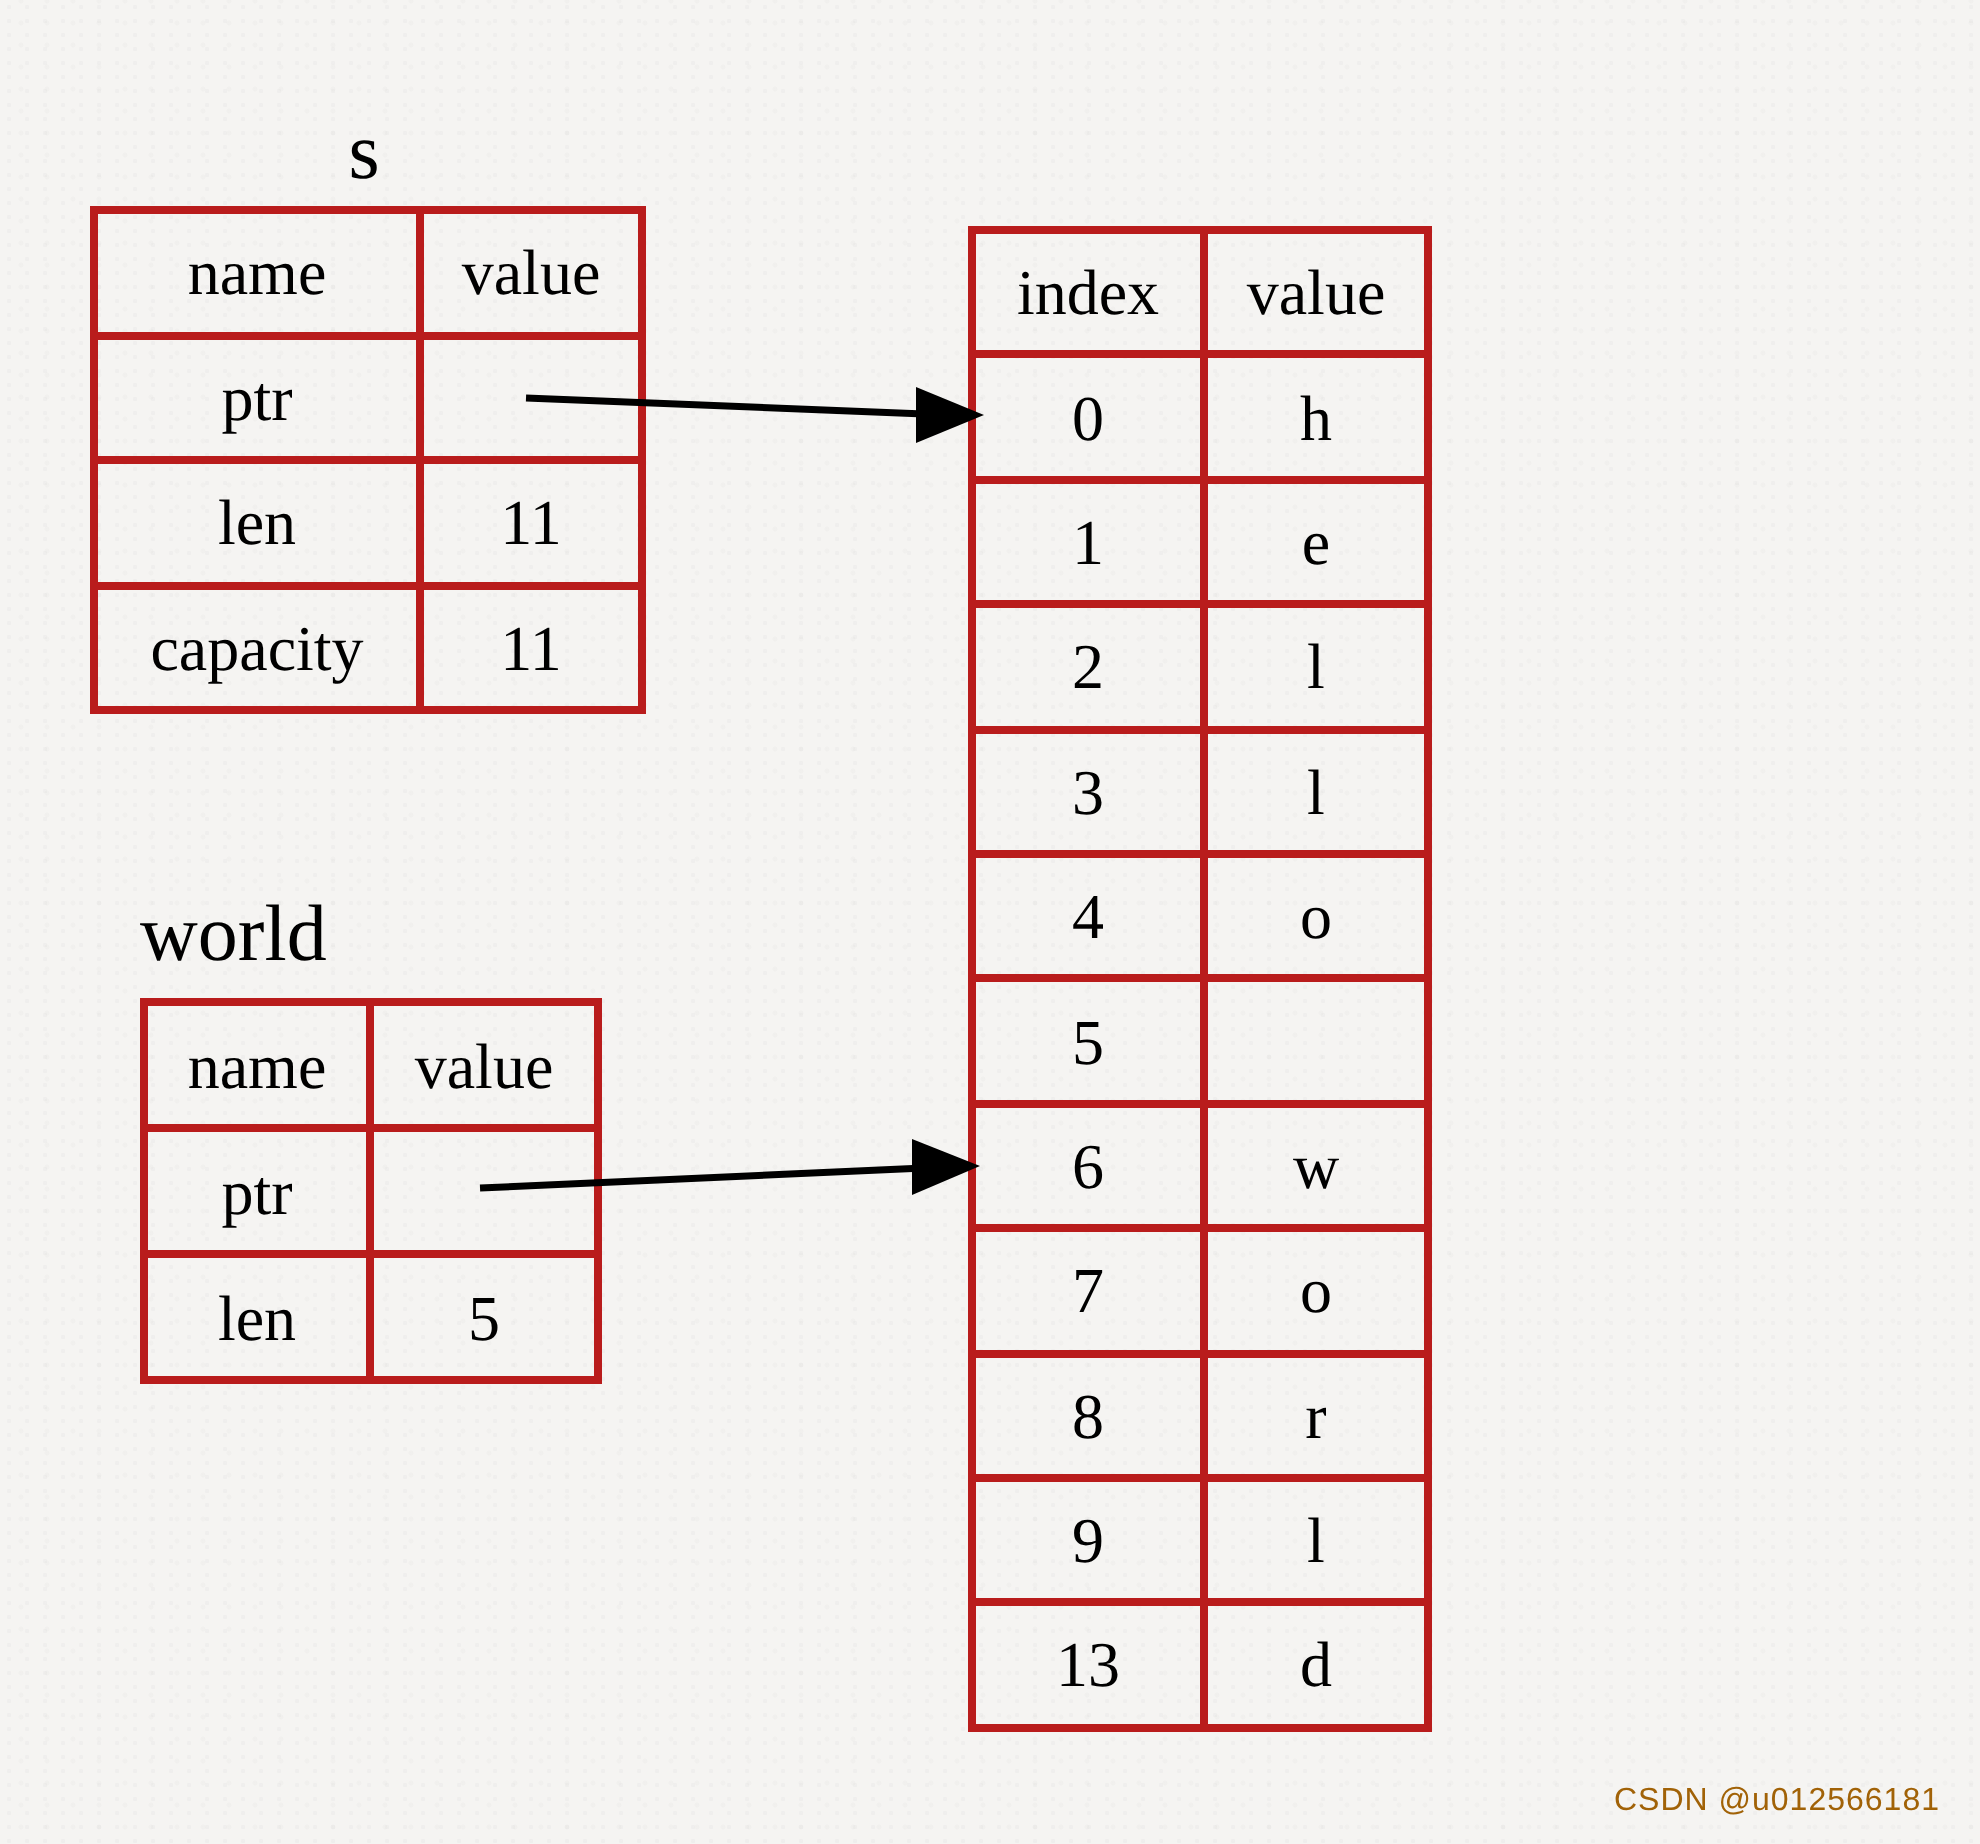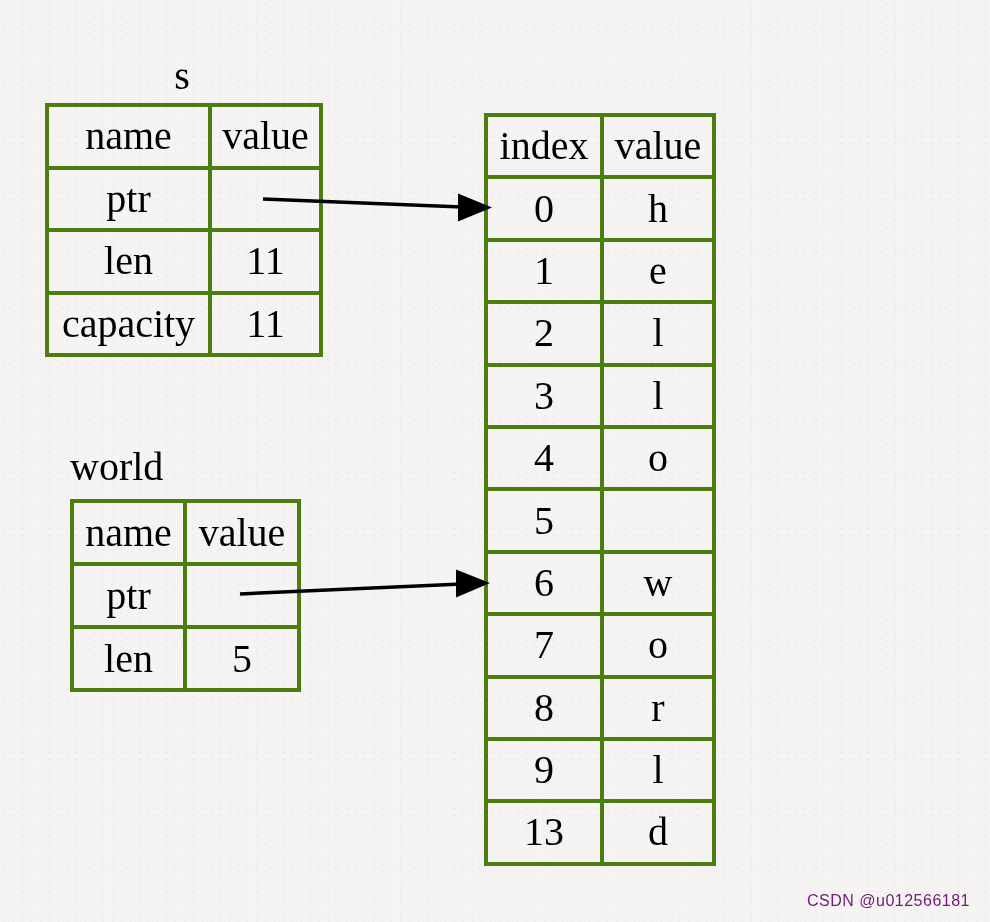--- a/index.html
+++ b/index.html
@@ -21,22 +21,22 @@
     overflow: hidden;
   }
   .canvas { position: absolute; inset: 0; }
 
   .tbl {
     position: absolute;
     border-collapse: collapse;
     table-layout: fixed;
   }
   .tbl th, .tbl td {
-    border: 4px solid #4d7c0f;
-    font-size: 40px;
+    border: 4px solid #b91c1c;
+    font-size: 32px;
     font-weight: normal;
     text-align: center;
     vertical-align: middle;
     padding: 0;
     line-height: 1;
     overflow: hidden;
     white-space: nowrap;
   }
 
   
@@ -73,21 +73,21 @@
     pointer-events: none;
   }
 
   .watermark {
     position: absolute;
     right: 20px;
     top: 892px;
     font-family: "Liberation Sans", "DejaVu Sans", sans-serif;
     font-size: 16px;
     letter-spacing: 0.5px;
-    color: #701a75;
+    color: #a16207;
   }
 </style>
 </head>
 <body>
 
 <div class="canvas">
 
   <div class="s-title">s</div>
 
   <table class="tbl" id="s-table">

